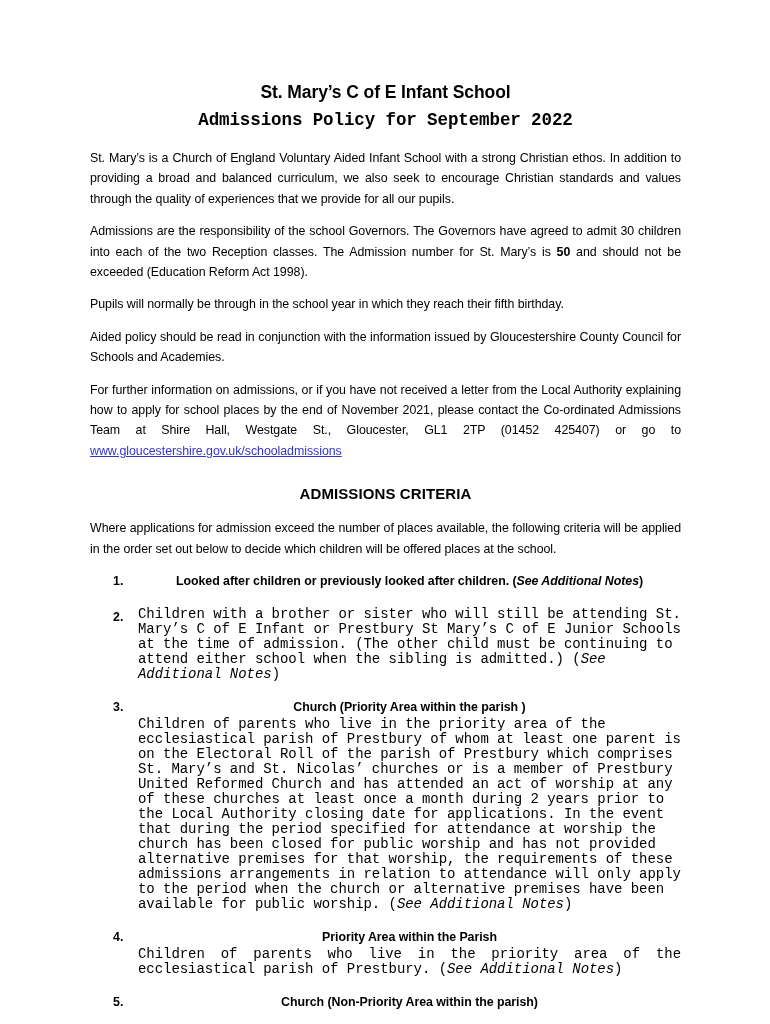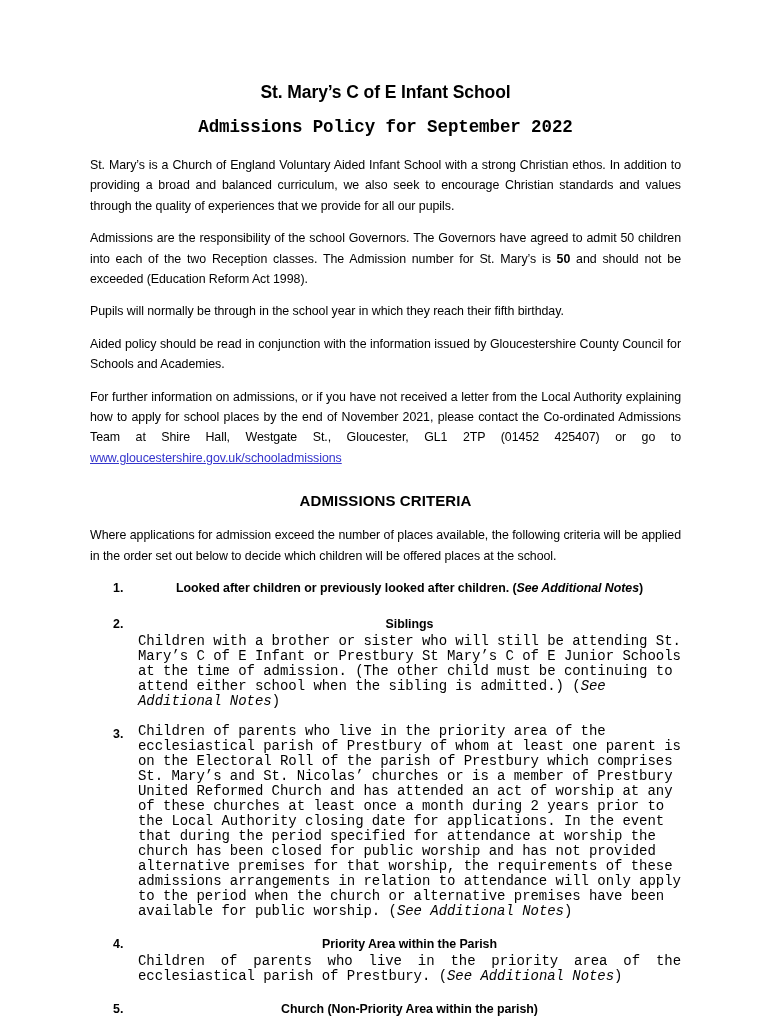--- a/index.html
+++ b/index.html
@@ -27,21 +27,21 @@
     left: 90px;
     top: 84px;
     width: 591px;
   }
   .doc-title {
     text-align: center;
     font-weight: bold;
     font-size: 17.5px;
     line-height: 1.0;
     letter-spacing: -0.1px;
-    margin: 0 0 17px 0;
+    margin: 0 0 10px 0;
   }
   .doc-subtitle {
     text-align: center;
     font-weight: bold;
     font-size: 17.5px;
     line-height: 1.0;
     letter-spacing: -0.1px;
     margin: 0 0 19px 0;
     font-family: Liberation Mono, monospace;
   }
@@ -109,47 +109,47 @@
 <body>
 
 <div class="page">
   <div class="content">
 
     <h1 class="doc-title">St. Mary’s C of E Infant School</h1>
     <h2 class="doc-subtitle">Admissions Policy for September 2022</h2>
 
     <p class="body-para">St. Mary’s is a Church of England Voluntary Aided Infant School with a strong Christian ethos. In addition to providing a broad and balanced curriculum, we also seek to encourage Christian standards and values through the quality of experiences that we provide for all our pupils.</p>
 
-    <p class="body-para"><span>Admissions are the responsibility of the school Governors. The Governors have agreed to admit 50 children into each of the two Reception classes. The Admission number for St. Mary’s is </span><span class="nowrap-bold">50</span><span> and should not be exceeded (Education Reform Act 1998).</span></p>
+    <p class="body-para"><span>Admissions are the responsibility of the school Governors. The Governors have agreed to admit 30 children into each of the two Reception classes. The Admission number for St. Mary’s is </span><span class="nowrap-bold">50</span><span> and should not be exceeded (Education Reform Act 1998).</span></p>
 
     <p class="body-para">Pupils will normally be through in the school year in which they reach their fifth birthday.</p>
 
     <p class="body-para">Aided policy should be read in conjunction with the information issued by Gloucestershire County Council for Schools and Academies.</p>
 
     <p class="body-para"><span>For further information on admissions, or if you have not received a letter from the Local Authority explaining how to apply for school places by the end of November 2021, please contact the Co-ordinated Admissions Team at Shire Hall, Westgate St., Gloucester, GL1 2TP (01452 425407) or go to </span><a class="ext-link" href="#">www.gloucestershire.gov.uk/schooladmissions</a></p>
 
     <h3 class="section-heading">ADMISSIONS CRITERIA</h3>
 
     <p class="body-para">Where applications for admission exceed the number of places available, the following criteria will be applied in the order set out below to decide which children will be offered places at the school.</p>
 
     <ol class="criteria-list">
 
       <li class="criteria-item">
         <span class="criteria-num">1.</span>
         <div class="criteria-title"><span>Looked after children or previously looked after children.</span><span> (</span><span class="note-italic">See Additional Notes</span><span>)</span></div>
       </li>
 
       <li class="criteria-item">
         <span class="criteria-num">2.</span>
-        <div class="criteria-title"><span>Siblings</span></div>
         <div class="criteria-body"><span>Children with a brother or sister who will still be attending St. Mary’s C of E Infant or Prestbury St Mary’s C of E Junior Schools at the time of admission. (The other child must be continuing to attend either school when the sibling is admitted.)  (</span><span class="note-italic">See Additional Notes</span><span>)</span></div>
       </li>
 
       <li class="criteria-item">
         <span class="criteria-num">3.</span>
+        <div class="criteria-title"><span>Church (Priority Area within the parish )</span></div>
         <div class="criteria-body"><span>Children of parents who live in the priority area of the ecclesiastical parish of Prestbury of whom at least one parent is on the Electoral Roll of the parish of Prestbury which comprises St. Mary’s and St. Nicolas’ churches or is a member of Prestbury United Reformed Church and has attended an act of worship at any of these churches at least once a month during 2 years prior to the Local Authority closing date for applications. In the event that during the period specified for attendance at worship the church has been closed for public worship and has not provided alternative premises for that worship, the requirements of these admissions arrangements in relation to attendance will only apply to the period when the church or alternative premises have been available for public worship. (</span><span class="note-italic">See Additional Notes</span><span>)</span></div>
       </li>
 
       <li class="criteria-item">
         <span class="criteria-num">4.</span>
         <div class="criteria-title"><span>Priority Area within the Parish</span></div>
         <div class="criteria-body justified"><span>Children of parents who live in the priority area of the ecclesiastical parish of Prestbury.  (</span><span class="note-italic">See Additional Notes</span><span>)</span></div>
       </li>
 
       <li class="criteria-item">

